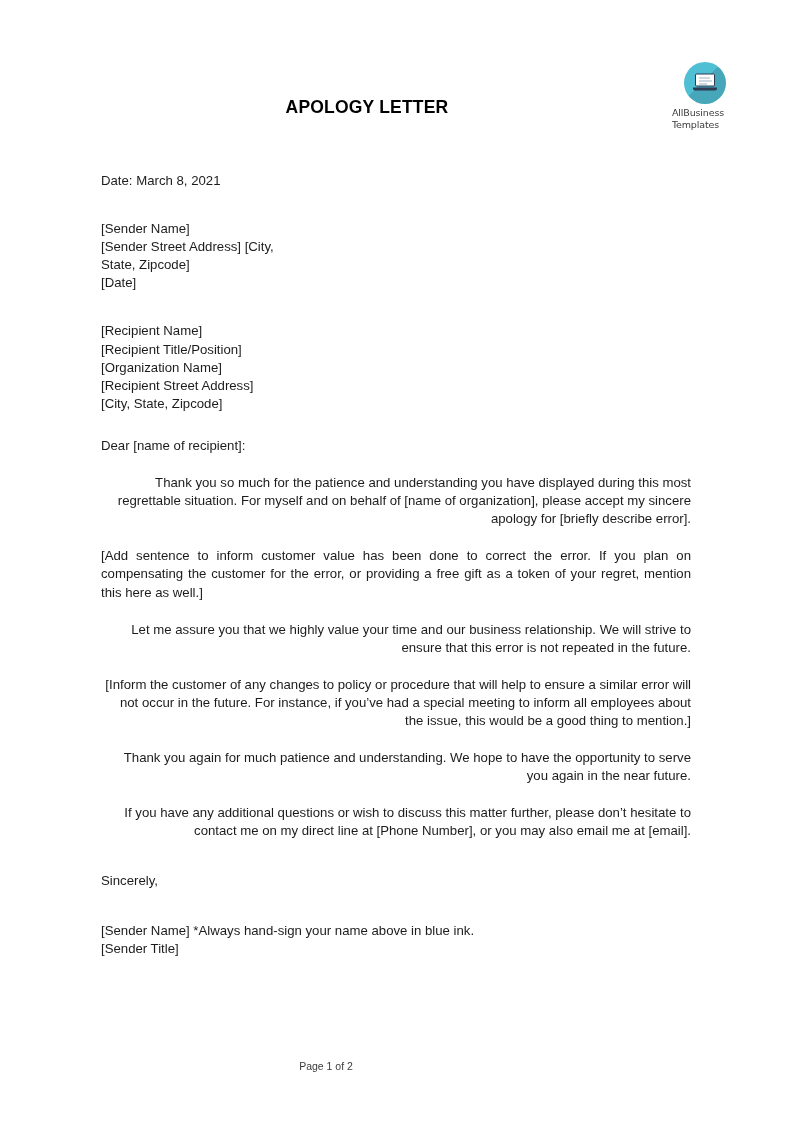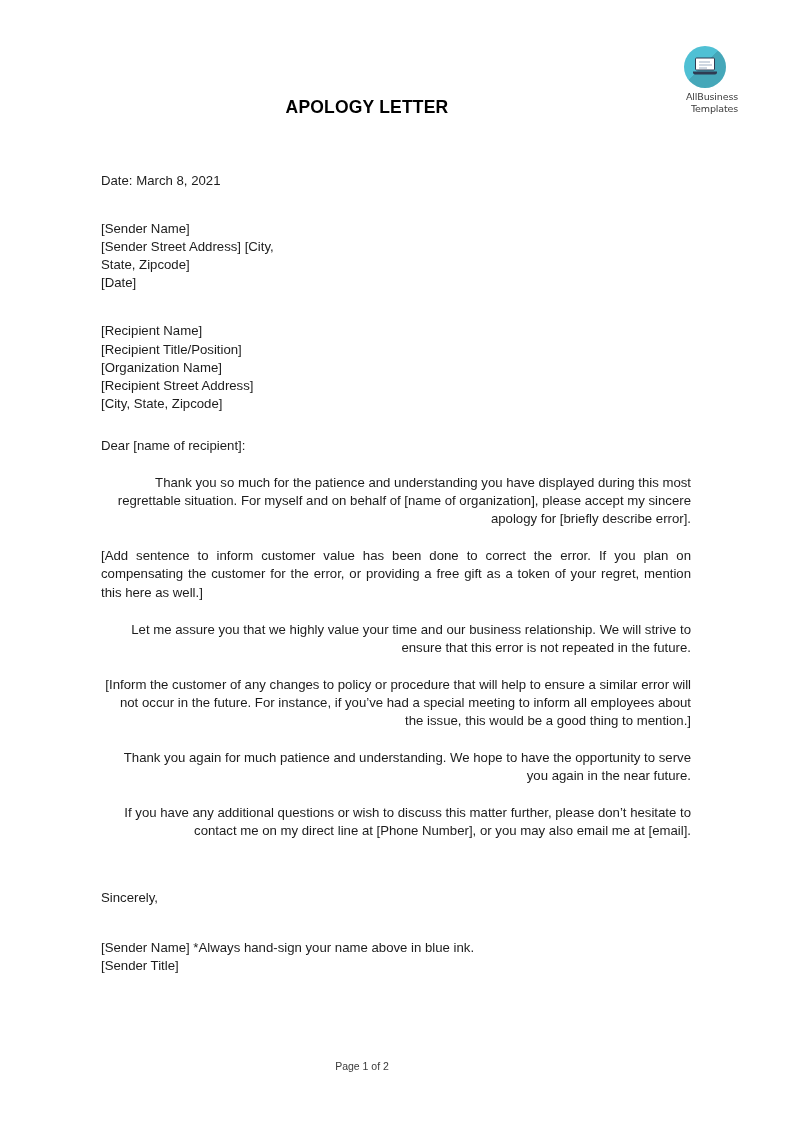--- a/index.html
+++ b/index.html
@@ -18,24 +18,24 @@
 
   .page {
     position: absolute;
     inset: 0;
     background: #ffffff;
   }
 
   
   .logo-block {
     position: absolute;
-    top: 46px;
+    top: 62px;
     left: 672px;
     width: 66px;
-    text-align: right;
+    text-align: left;
   }
   .logo-circle {
     width: 42px;
     height: 42px;
     border-radius: 50%;
     margin: 0 auto;
     position: relative;
     overflow: hidden;
     background: #4fc0d4;
   }
@@ -125,36 +125,35 @@
 
   .para {
     margin-top: 19px;
     text-align: right;
   }
   .para.justify {
     text-align: justify;
     text-justify: inter-word;
   }
 
-  .closing { margin-top: 49px; }
+  .closing { margin-top: 32px; }
 
   .signature-block { margin-top: 31px; }
   .hand-sign-note {
   }
 
   
   .footer {
     position: absolute;
     left: 0;
     top: 1060px;
     width: 652px;
     text-align: center;
     font-size: 10.5px;
     color: #3a3a3a;
-    padding-left: 36px;
   }
 </style>
 </head>
 <body>
 
 <div class="page">
 
   <div class="logo-block">
     <div class="logo-circle">
       <div class="logo-shadow"></div>

